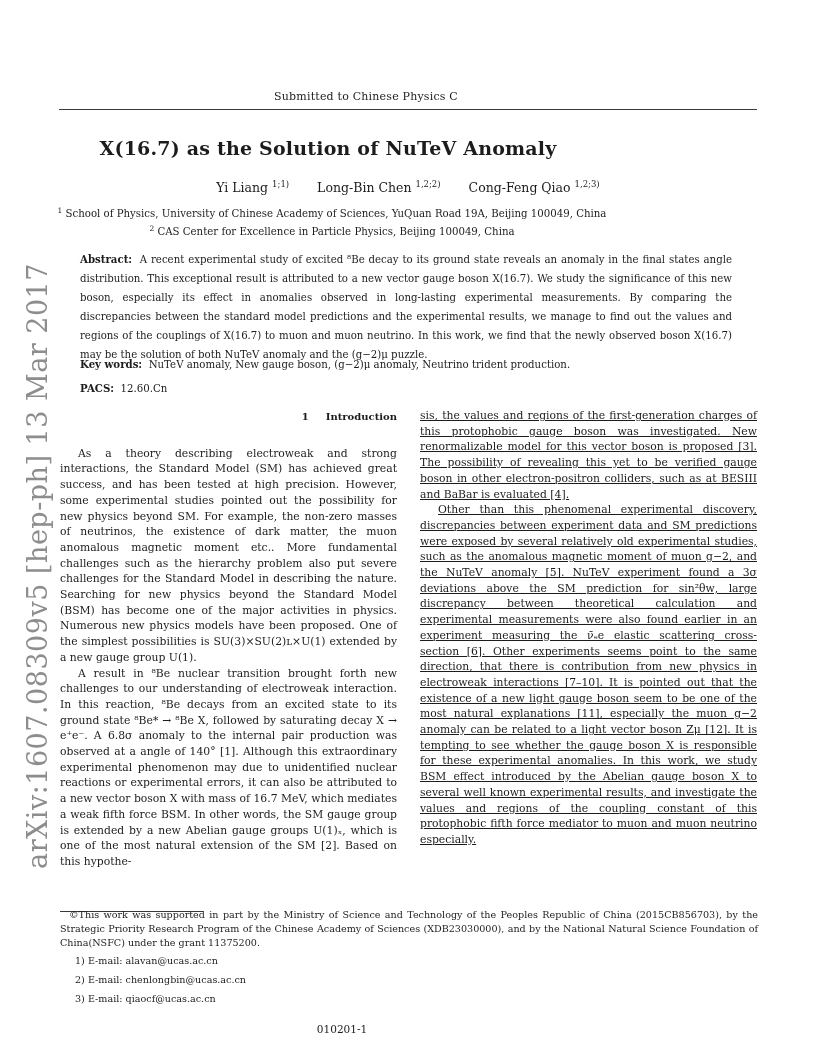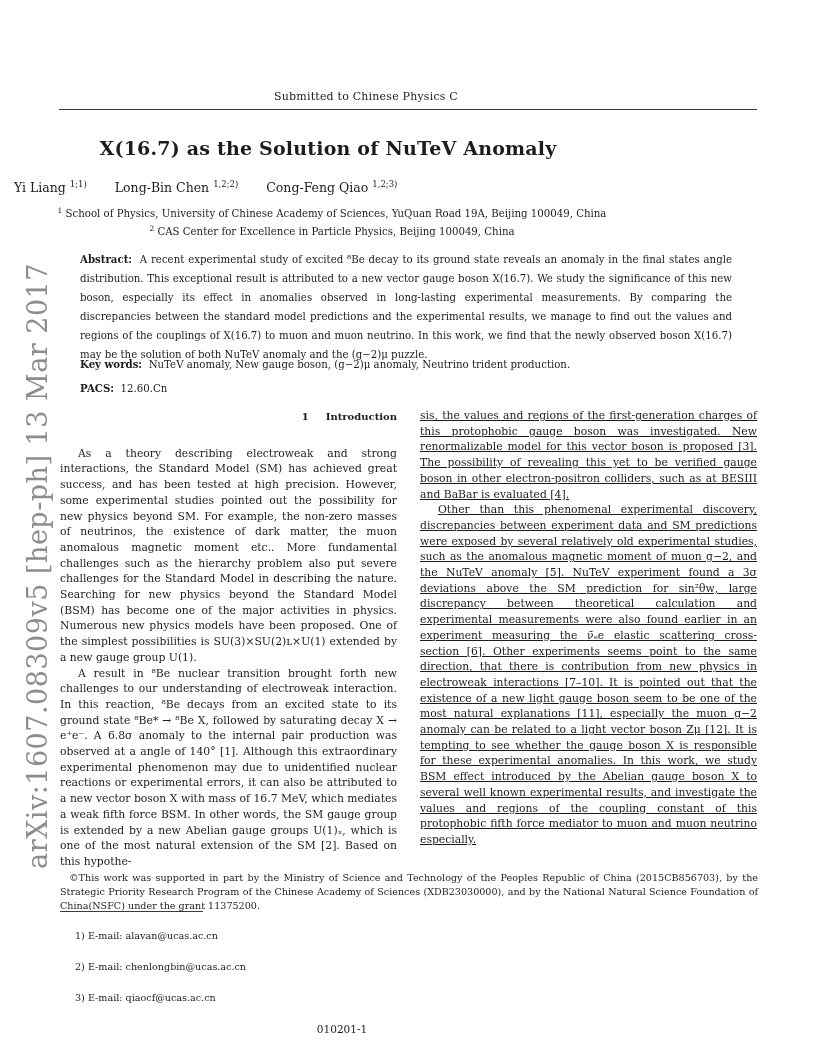--- a/index.html
+++ b/index.html
@@ -6,21 +6,21 @@
   body{width:816px;height:1056px;position:relative;font-family:"DejaVu Serif","Liberation Serif",serif;color:#1c1c1c;-webkit-font-smoothing:antialiased;}
   .page{position:absolute;inset:0;}
 
   .running-head{position:absolute;top:90px;left:0;width:732px;text-align:center;font-size:11px;letter-spacing:.2px;}
   .head-rule{position:absolute;top:109px;left:59px;width:698px;border-top:1.2px solid #3a3a3a;}
 
   .watermark{position:absolute;left:37px;top:566px;transform:translate(-50%,-50%) rotate(-90deg);white-space:nowrap;color:#8d8d8d;font-size:27px;letter-spacing:.5px;font-family:"DejaVu Serif","Liberation Serif",serif;}
 
   .title{position:absolute;top:137px;left:0;width:656px;text-align:center;font-size:19px;font-weight:bold;margin:0;letter-spacing:.2px;}
 
-  .authors{position:absolute;top:179px;left:0;width:816px;font-size:12.5px;}
+  .authors{position:absolute;top:179px;left:0;width:816px;text-align:center;font-size:12.5px;}
   .authors .author{margin:0 14px;}
   .authors sup{font-size:8.5px;}
 
   .affils{position:absolute;top:203px;left:0;width:664px;text-align:center;font-size:10.2px;line-height:15px;}
   .affils sup{font-size:7.5px;}
 
   .abstract{position:absolute;top:250px;left:80px;width:652px;font-size:10.2px;line-height:19px;text-align:justify;}
   .lbl{font-weight:bold;}
 
   .keywords{position:absolute;top:358px;left:80px;width:652px;font-size:10.2px;}
@@ -28,23 +28,23 @@
 
   .col{position:absolute;width:337px;font-size:10.8px;line-height:15.7px;text-align:justify;}
   .col-left{left:60px;top:407px;}
   .col-right{left:420px;top:408px;text-decoration:underline;}
   .sec-head{font-size:10px;font-weight:bold;margin:2px 0 21px 0;text-align:right;}
   .sec-head .sec-num{margin-right:17px;}
   .col p{margin:0;}
   .col p.indent{text-indent:18px;}
 
   .foot-rule{position:absolute;top:911px;left:60px;width:143px;border-top:1px solid #3a3a3a;}
-  .footnotes{position:absolute;top:871px;left:60px;width:698px;font-size:9.6px;line-height:13.8px;text-align:justify;}
+  .footnotes{position:absolute;top:908px;left:60px;width:698px;font-size:9.6px;line-height:13.8px;text-align:justify;}
   .footnotes p{margin:0;text-indent:9px;}
-  .footnotes .email{text-indent:0;padding-left:15px;margin-top:17px;text-align:left;}
+  .footnotes .email{text-indent:0;padding-left:15px;margin-top:5px;text-align:left;}
 
   .page-footer{position:absolute;top:1023px;left:0;width:684px;text-align:center;font-size:10.5px;}
 </style>
 </head>
 <body>
 
 <div class="page">
 
   <div class="running-head">Submitted to Chinese Physics C</div>
   <div class="head-rule"></div>

